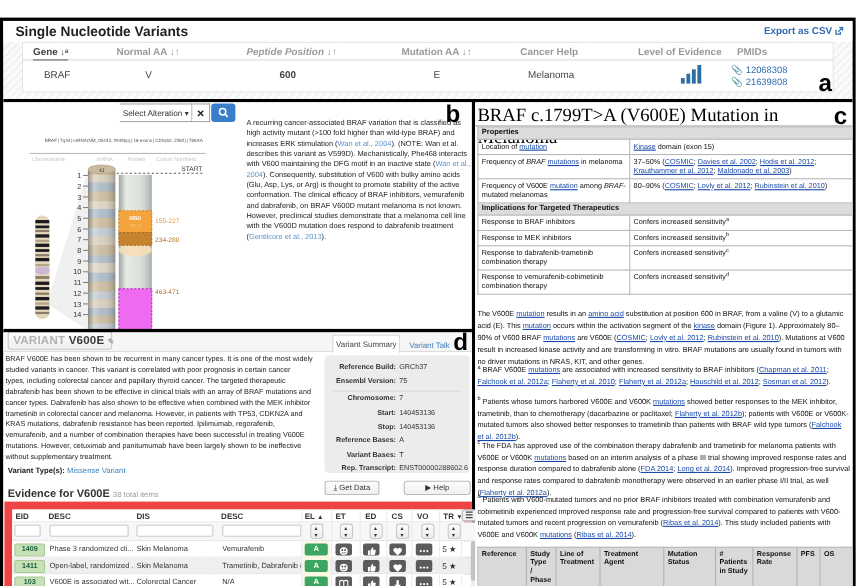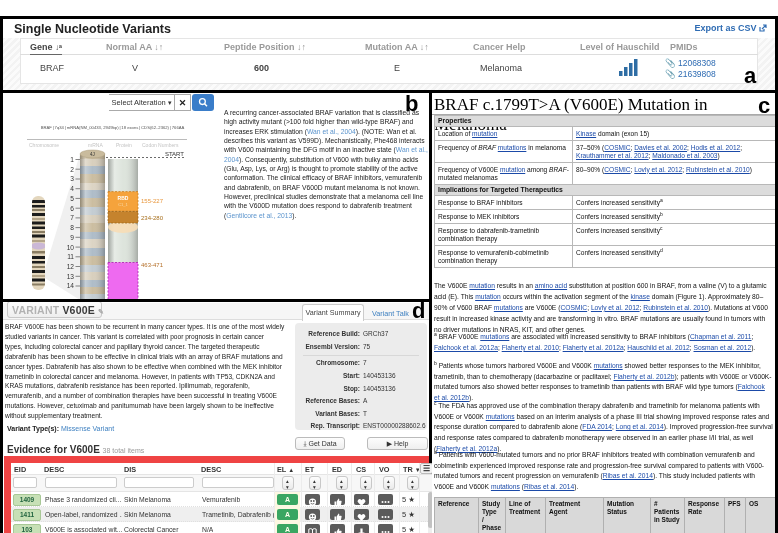--- a/index.html
+++ b/index.html
@@ -39,24 +39,24 @@
     <div class="abs" style="left:0;top:0;width:772px;height:19px;background:#fff;"></div>
     <div class="abs" style="left:11px;top:3px;font-size:12.5px;font-weight:bold;color:#222;">Single Nucleotide Variants</div>
     <div class="abs" style="right:8px;top:4px;font-size:9px;font-weight:bold;color:#2f6cb3;">Export as CSV <svg width="8" height="8" viewBox="0 0 8 8" style="vertical-align:-1px">
           <path d="M1 3v4h4V5M3 5L7 1M4 1h3v3" stroke="#2f6cb3" stroke-width="1.2" fill="none"></path>
         </svg></div>
 
     <div class="abs" style="left:17px;top:19px;width:738px;height:46px;background:#fff;border:1px solid #e5e5e5;"></div>
     <div class="abs" style="left:17px;top:19px;width:738px;height:17px;border-bottom:1px solid #ddd;font-size:9px;font-weight:bold;color:#9a9a9a;">
       <span class="abs" style="left:10px;top:4px;color:#444;border-bottom:1.5px solid #666;padding-bottom:2px;">Gene <span style="font-size:8px;">↓ᵃ</span></span>
       <span class="abs" style="left:86px;top:4px;">Normal AA ↓↑</span>
-      <span class="abs" style="left:204px;top:4px;">Peptide Position ↓↑</span>
+      <span class="abs" style="left:204px;top:4px;font-style:italic;">Peptide Position ↓↑</span>
       <span class="abs" style="left:345px;top:4px;">Mutation AA ↓↑</span>
       <span class="abs" style="left:453px;top:4px;">Cancer Help</span>
-      <span class="abs" style="left:560px;top:4px;">Level of Hauschild</span>
+      <span class="abs" style="left:560px;top:4px;">Level of Evidence</span>
       <span class="abs" style="left:650px;top:4px;">PMIDs</span>
     </div>
     <div class="abs" style="left:17px;top:36px;width:738px;height:29px;font-size:9px;color:#444;">
       <span class="abs" style="left:20px;top:8px;">BRAF</span>
       <span class="abs" style="left:112px;top:8px;">V</span>
       <span class="abs" style="left:234px;top:8px;font-weight:bold;">600</span>
       <span class="abs" style="left:374px;top:8px;">E</span>
       <span class="abs" style="left:460px;top:8px;">Melanoma</span>
       <svg class="abs" style="left:598px;top:4px;" width="22" height="18" viewBox="0 0 22 18">
         <rect x="1" y="12" width="3.5" height="5" fill="#2e6da4"></rect>

